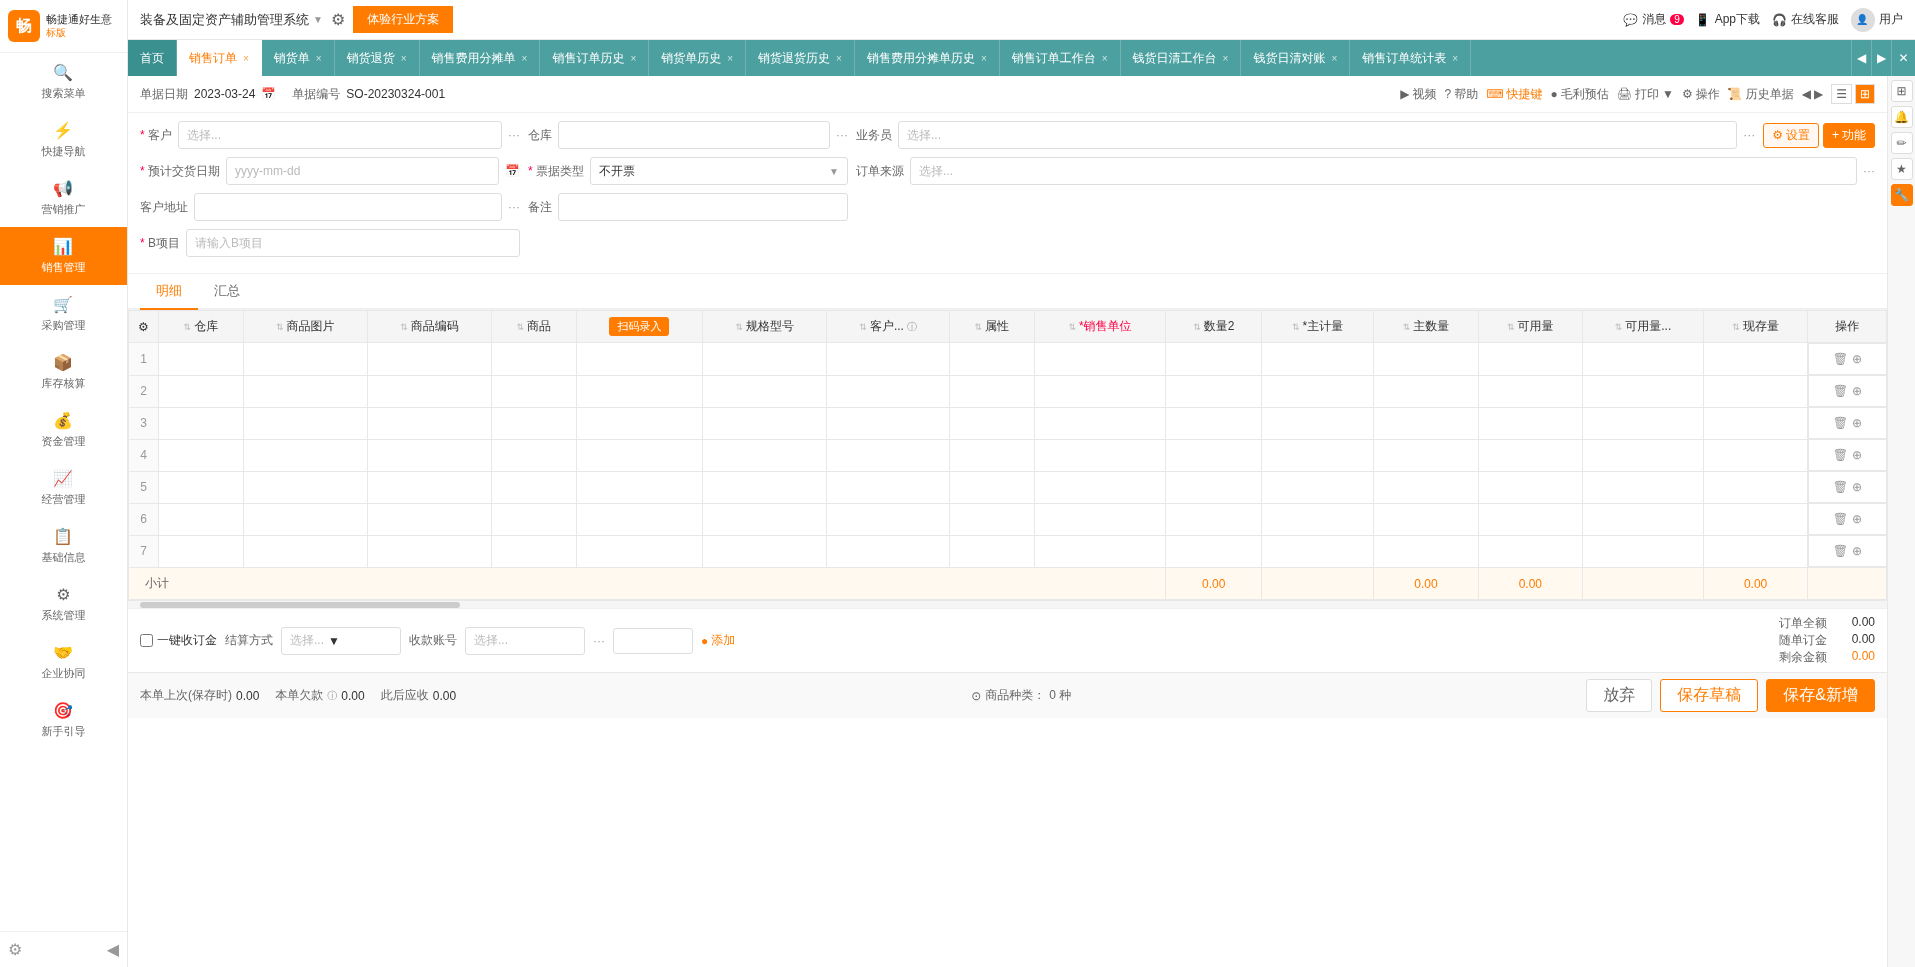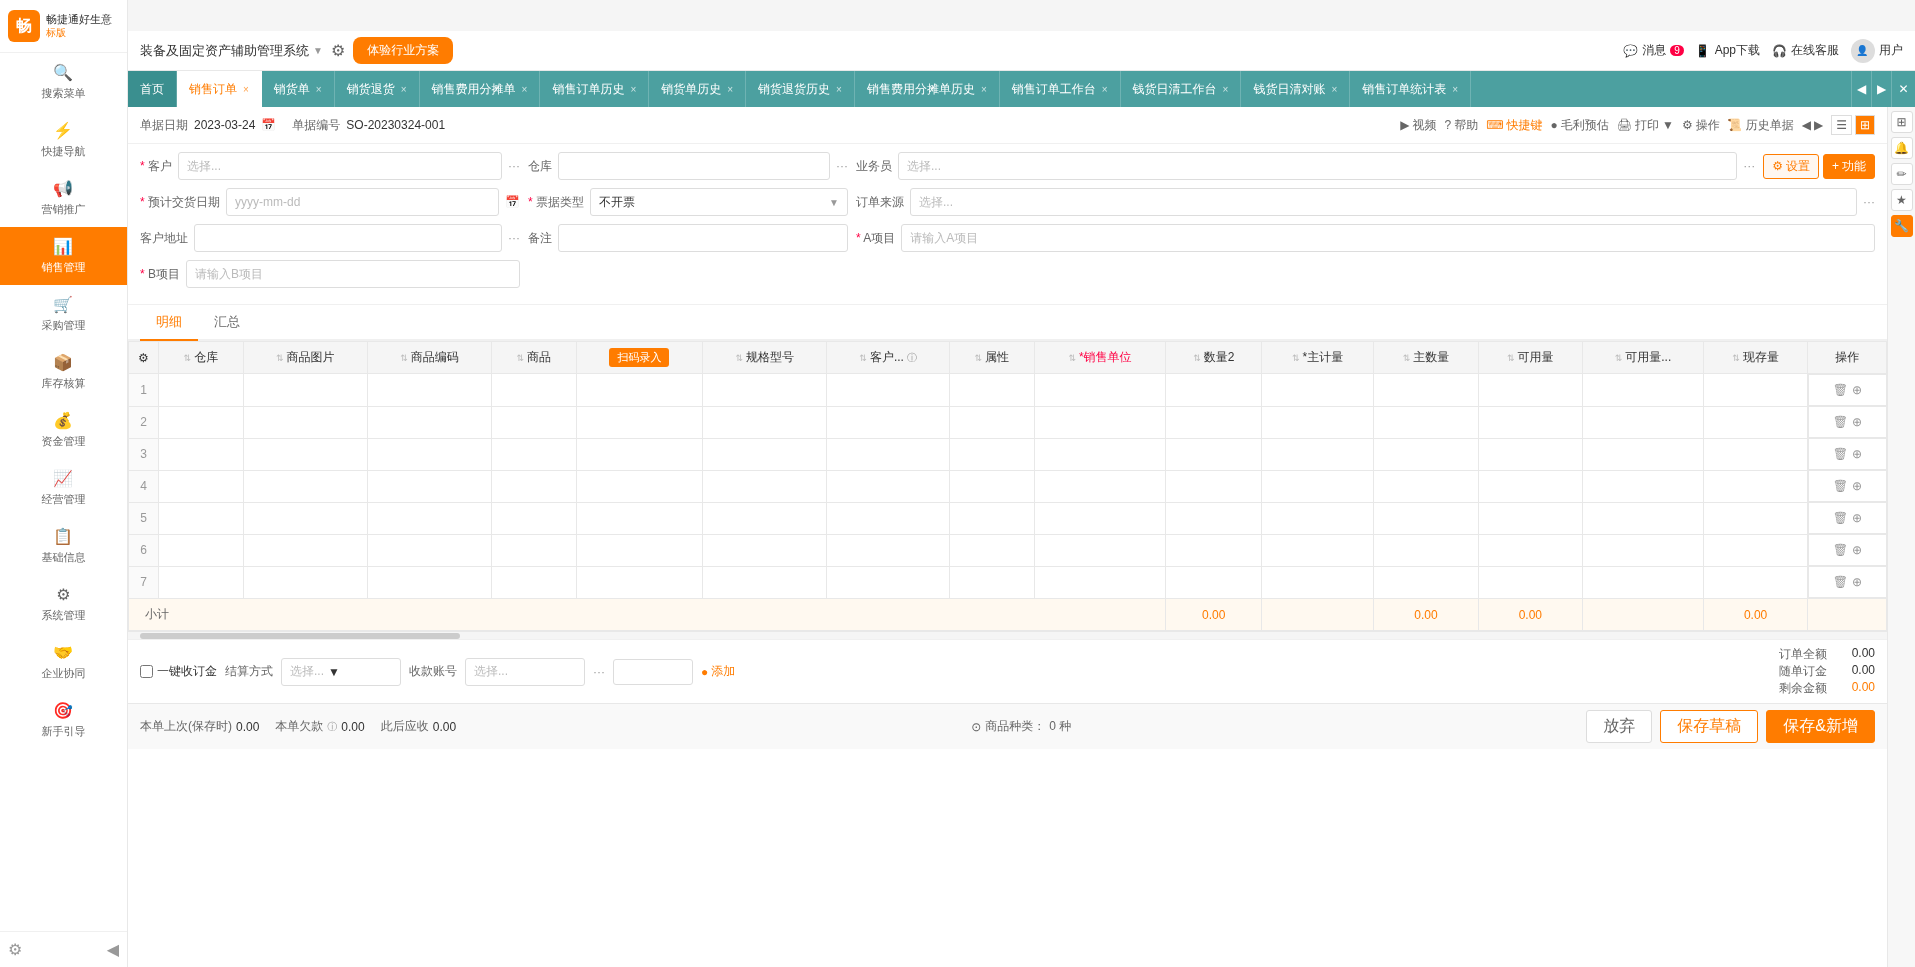--- a/index.html
+++ b/index.html
@@ -15,25 +15,25 @@
     .sidebar-item { display: flex; flex-direction: column; align-items: center; padding: 10px 4px; cursor: pointer; color: #666; gap: 4px; font-size: 11px; }
     .sidebar-item.active { background: #ff7c00; color: white; }
     .sidebar-item .icon { font-size: 16px; }
     .sidebar-bottom { padding: 8px; display: flex; align-items: center; justify-content: space-between; border-top: 1px solid #f0f0f0; }
     .sidebar-bottom-icon { font-size: 16px; color: #999; cursor: pointer; }
 
     
     .main { flex: 1; display: flex; flex-direction: column; overflow: hidden; }
 
     
-    .topbar { height: 40px; background: #fff; display: flex; align-items: center; padding: 0 12px; gap: 8px; border-bottom: 1px solid #e8e8e8; flex-shrink: 0; margin-top: 31px; }
+    .topbar { height: 40px; background: #fff; display: flex; align-items: center; padding: 0 12px; gap: 8px; border-bottom: 1px solid #e8e8e8; flex-shrink: 0; }
     .topbar-title { font-size: 13px; color: #333; display: flex; align-items: center; gap: 4px; }
     .topbar-title-arrow { color: #999; font-size: 10px; }
     .topbar-settings { font-size: 16px; color: #666; cursor: pointer; }
-    .topbar-btn { background: #ff7c00; color: white; border: none; padding: 5px 14px; border-radius: 8px; font-size: 12px; cursor: pointer; }
+    .topbar-btn { background: #ff7c00; color: white; border: none; padding: 5px 14px; border-radius: 0; font-size: 12px; cursor: pointer; }
     .topbar-right { margin-left: auto; display: flex; align-items: center; gap: 12px; font-size: 12px; color: #333; }
     .topbar-right-item { display: flex; align-items: center; gap: 4px; cursor: pointer; }
     .badge { background: #f04; color: white; border-radius: 8px; padding: 0 4px; font-size: 10px; }
     .user-avatar { width: 24px; height: 24px; background: #ddd; border-radius: 50%; display: flex; align-items: center; justify-content: center; font-size: 10px; }
 
     
     .nav-tabs { height: 36px; background: #4ca0a0; display: flex; align-items: center; overflow: hidden; flex-shrink: 0; }
     .nav-tab { padding: 0 12px; height: 36px; display: flex; align-items: center; gap: 4px; font-size: 12px; color: white; cursor: pointer; white-space: nowrap; border-right: 1px solid rgba(255,255,255,0.2); }
     .nav-tab.active { background: #fff; color: #ff7c00; }
     .nav-tab .close { font-size: 10px; opacity: 0.7; margin-left: 2px; }
@@ -373,24 +373,20 @@
         <div class="form-row">
           <div class="form-field" style="max-width:380px;">
             <span class="form-label">客户地址</span>
             <input class="form-input" style="flex: 1 1 0%;">
             <span class="form-input-dots">···</span>
           </div>
           <div class="form-field" style="max-width:320px;">
             <span class="form-label">备注</span>
             <input class="form-input" style="flex: 1 1 0%;">
           </div>
-          <div class="form-field">
-            <span class="form-label required">A项目</span>
-            <input class="form-input" style="flex: 1 1 0%;" placeholder="请输入A项目">
-          </div>
         </div>
 
         <div class="form-row">
           <div class="form-field" style="max-width:380px;align-items:center;">
             <span class="form-label required">B项目</span>
             <input class="form-input" style="flex: 1 1 0%;" placeholder="请输入B项目">
           </div>
         </div>
       </div>
 

